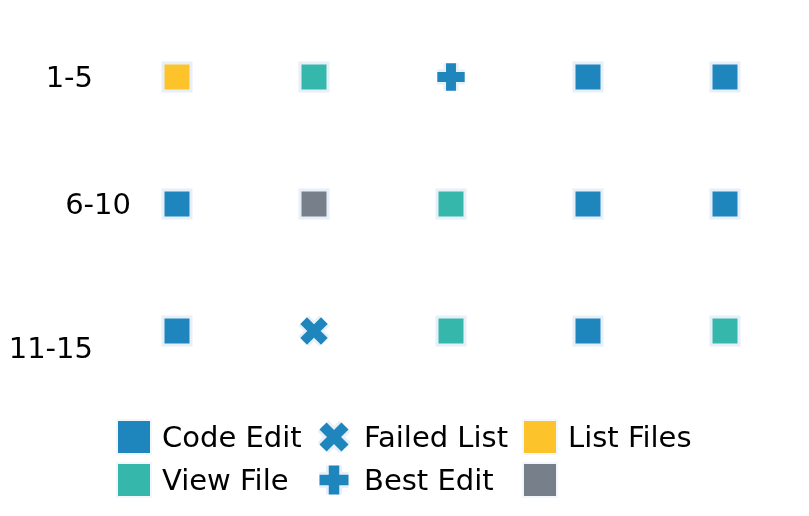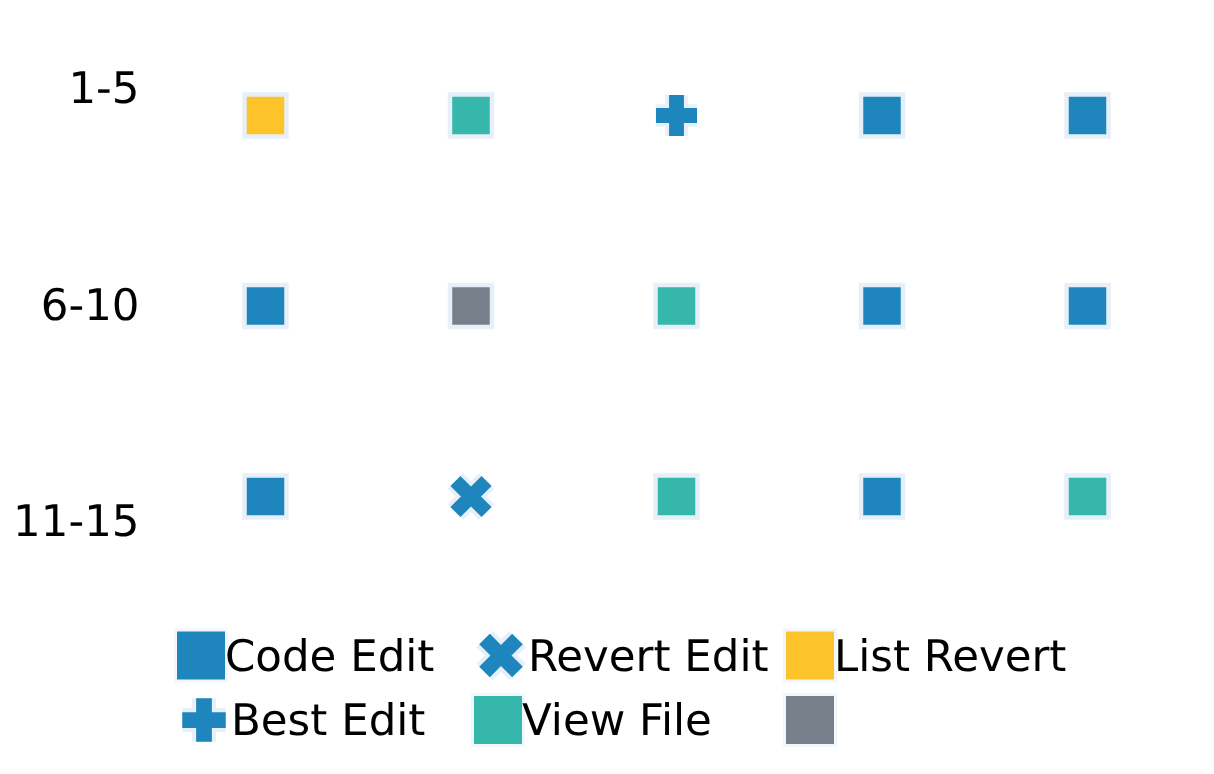--- a/index.html
+++ b/index.html
@@ -40,59 +40,60 @@
     left: 118px;
     top: 419px;
     display: grid;
     grid-template-columns: 198px 208px auto;
     row-gap: 7px;
     align-items: center;
   }
   .legend-item {
     display: flex;
     align-items: center;
+    gap: 12px;
     font-size: 29px;
     line-height: 1;
     white-space: nowrap;
   }
   .legend-marker {
     display: inline-flex;
     align-items: center;
     justify-content: center;
     flex: 0 0 auto;
   }
   svg { display: block; }
 </style>
 </head>
 <body>
 
 <div class="figure">
   <div class="plot-area" id="plot">
-      <div class="row-label" style="top: 59px;">1-5</div>
+      <div class="row-label" style="top: 77px;">1-5</div>
       <div class="cell" style="left: 177px; top: 77px;">
         <span class="marker-square plot-size" style="background: rgb(253, 195, 43);"></span>
       </div>
       <div class="cell" style="left: 314px; top: 77px;">
         <span class="marker-square plot-size" style="background: rgb(54, 183, 172);"></span>
       </div>
       <div class="cell" style="left: 451px; top: 77px;">
         <span class="legend-marker">
           <svg width="34" height="34" viewBox="0 0 36 36">
             <path d="M18 3.5 V32.5 M3.5 18 H32.5" stroke="#e7f0f8" stroke-width="16" fill="none"></path>
             <path d="M18 3.5 V32.5 M3.5 18 H32.5" stroke="#1f86bd" stroke-width="10.5" fill="none"></path>
           </svg>
         </span>
       </div>
       <div class="cell" style="left: 588px; top: 77px;">
         <span class="marker-square plot-size" style="background: rgb(31, 134, 189);"></span>
       </div>
       <div class="cell" style="left: 725px; top: 77px;">
         <span class="marker-square plot-size" style="background: rgb(31, 134, 189);"></span>
       </div>
-      <div class="row-label" style="top: 204px;">6-10</div>
+      <div class="row-label" style="top: 204px; margin-left: 38px;">6-10</div>
       <div class="cell" style="left: 177px; top: 204px;">
         <span class="marker-square plot-size" style="background: rgb(31, 134, 189);"></span>
       </div>
       <div class="cell" style="left: 314px; top: 204px;">
         <span class="marker-square plot-size" style="background: rgb(119, 128, 138);"></span>
       </div>
       <div class="cell" style="left: 451px; top: 204px;">
         <span class="marker-square plot-size" style="background: rgb(54, 183, 172);"></span>
       </div>
       <div class="cell" style="left: 588px; top: 204px;">
@@ -128,36 +129,36 @@
         <span class="marker-square legend-size" style="background: rgb(31, 134, 189);"></span>
         <span>Code Edit</span>
       </div>
       <div class="legend-item">
         <span class="legend-marker">
           <svg width="36" height="36" viewBox="0 0 36 36">
             <path d="M7 7 L29 29 M29 7 L7 29" stroke="#e7f0f8" stroke-width="15.5" fill="none"></path>
             <path d="M7 7 L29 29 M29 7 L7 29" stroke="#1f86bd" stroke-width="10" fill="none"></path>
           </svg>
         </span>
-        <span>Revert Edit</span>
+        <span>Failed List</span>
       </div>
       <div class="legend-item">
         <span class="marker-square legend-size" style="background: rgb(253, 195, 43);"></span>
-        <span>List Revert</span>
+        <span>List Files</span>
+      </div>
+      <div class="legend-item">
+        <span class="marker-square legend-size" style="background: rgb(54, 183, 172);"></span>
+        <span>View File</span>
       </div>
       <div class="legend-item">
         <span class="legend-marker">
           <svg width="36" height="36" viewBox="0 0 36 36">
             <path d="M18 3.5 V32.5 M3.5 18 H32.5" stroke="#e7f0f8" stroke-width="16" fill="none"></path>
             <path d="M18 3.5 V32.5 M3.5 18 H32.5" stroke="#1f86bd" stroke-width="10.5" fill="none"></path>
           </svg>
         </span>
         <span>Best Edit</span>
       </div>
       <div class="legend-item">
-        <span class="marker-square legend-size" style="background: rgb(54, 183, 172);"></span>
-        <span>View File</span>
-      </div>
-      <div class="legend-item">
         <span class="marker-square legend-size" style="background: rgb(119, 128, 138);"></span>
       </div>
     </div>
 </div>
 
 </body></html>

